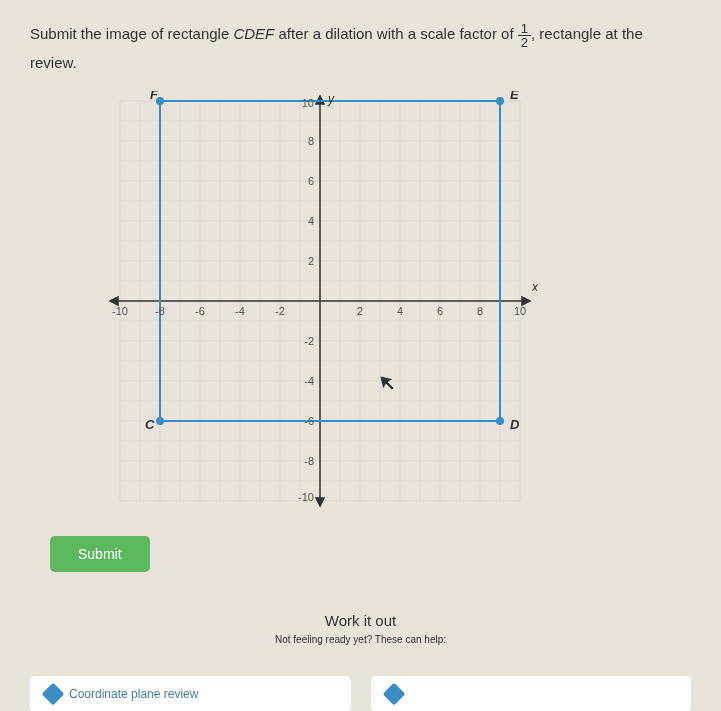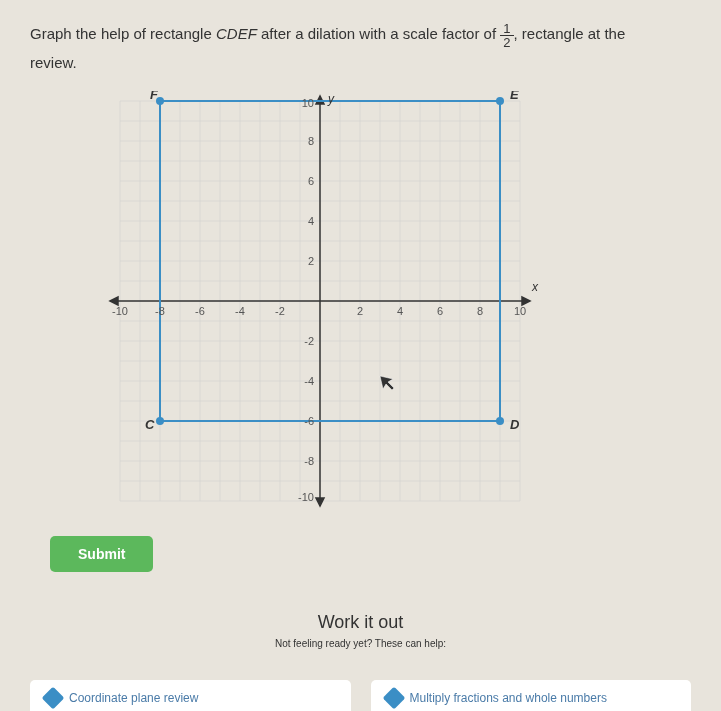--- a/index.html
+++ b/index.html
@@ -32,30 +32,30 @@
       height: 420px;
       margin: 10px 0 15px 50px;
     }
     .submit-btn {
       background: #5cb85c;
       color: white;
       border: none;
       border-radius: 5px;
       padding: 10px 28px;
       font-size: 14px;
-      font-weight: bold;
+      font-weight: normal;
       margin: 10px 0 20px 20px;
       cursor: pointer;
     }
     .help-section {
       text-align: center;
       margin-top: 20px;
     }
     .help-title {
-      font-size: 18px;
+      font-size: 15px;
       color: #333;
       margin-bottom: 5px;
     }
     .help-subtitle {
       font-size: 10px;
       color: #333;
       margin-bottom: 31px;
     }
     .help-links {
       display: flex;
@@ -84,21 +84,21 @@
       flex-shrink: 0;
     }
     svg text { font-family: Arial, sans-serif; }
   </style>
 </head>
 <body>
 
 
 
 <div class="problem-text">
-  <span>Graph the help of rectangle </span><span class="italic">CDEF</span><span> after a dilation with a scale factor of </span><span class="fraction"><span class="num">1</span><span class="den">2</span></span><span>, rectangle at the</span>
+  <span>Submit the image of rectangle </span><span class="italic">CDEF</span><span> after a dilation with a scale factor of </span><span class="fraction"><span class="num">1</span><span class="den">2</span></span><span>, rectangle at the</span>
   <br>
   <span>review.</span>
 </div>
 
 <div class="graph-wrapper">
   <svg width="480" height="420" viewBox="0 0 480 420">
 
     <g stroke="#ccc" stroke-width="0.5">
 
       <line x1="40" y1="10" x2="40" y2="410"></line>
@@ -206,19 +206,18 @@
 <div class="help-section">
   <div class="help-title">Work it out</div>
   <div class="help-subtitle">Not feeling ready yet? These can help:</div>
   <div class="help-links">
     <div class="help-link">
       <span class="diamond"></span>
       <span>Coordinate plane review</span>
     </div>
     <div class="help-link" style="justify-content:flex-start;">
       <span class="diamond"></span>
-      <span>Multiply fractions and whole numbers</span>
     </div>
   </div>
 </div>
 
 
 
 
 </body></html>

